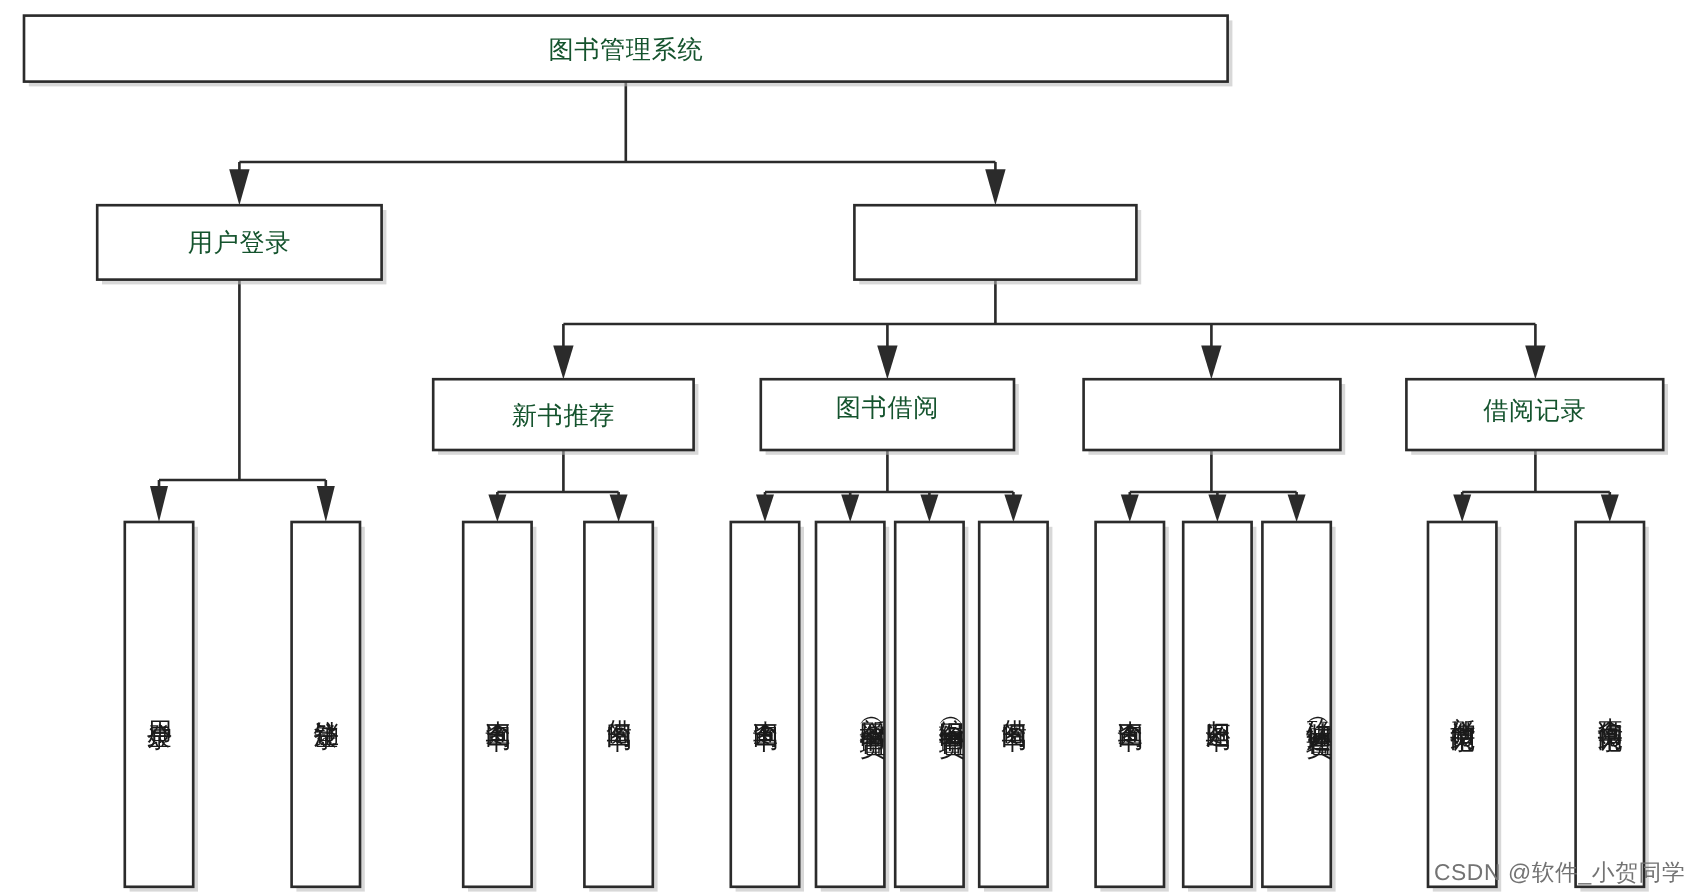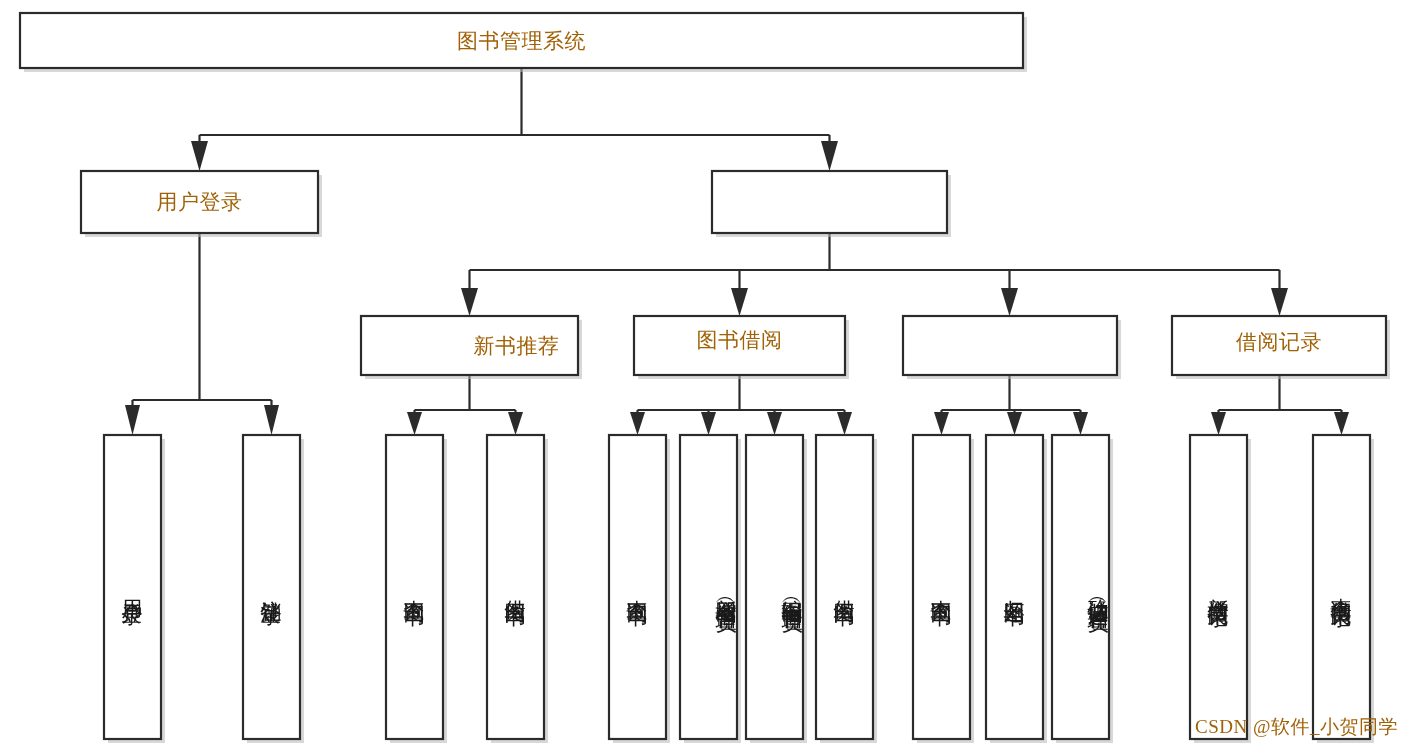--- a/index.html
+++ b/index.html
@@ -47,21 +47,21 @@
     fill: #2b2b2b;
     stroke: none;
   }
   .node-label-h {
     position: absolute;
     display: flex;
     align-items: center;
     justify-content: center;
     font-family: "Liberation Sans", "DejaVu Sans", sans-serif;
     font-size: 21px;
-    color: #a16207;
+    color: #14532d;
     letter-spacing: 0.5px;
     white-space: nowrap;
     pointer-events: none;
   }
   .node-label-v {
     position: absolute;
     display: flex;
     align-items: flex-start;
     justify-content: center;
     font-family: "Liberation Sans", "DejaVu Sans", sans-serif;
@@ -71,23 +71,23 @@
     text-orientation: upright;
     letter-spacing: 2px;
     line-height: 1;
     pointer-events: none;
   }
   .node-label-v.centered {
     align-items: center;
   }
   .watermark {
     position: absolute;
-    font-family: Liberation Serif, serif;
+    font-family: Liberation Sans, sans-serif;
     font-size: 19px;
-    color: #a16207;
+    color: #737373;
     white-space: nowrap;
     letter-spacing: 0.5px;
   }
 </style>
 </head>
 <body>
 
 <div id="diagram-root">
 
   <svg class="canvas" viewBox="0 0 1405 747">
@@ -211,21 +211,21 @@
 
       <rect class="node-shadow" x="1317" y="439" width="57" height="304"></rect>
       <rect class="node-rect" x="1313" y="435" width="57" height="304"></rect>
     </g>
   </svg>
 
   <div class="node-label-h" style="left:20px; top:13px; width:1003px; height:55px;">图书管理系统</div>
 
   <div class="node-label-h" style="left:81px; top:171px; width:237px; height:62px;">用户登录</div>
 
-  <div class="node-label-h" style="left:361px; top:316px; width:217px; height:59px;padding-left:47px;">新书推荐</div>
+  <div class="node-label-h" style="left:361px; top:316px; width:217px; height:59px;">新书推荐</div>
   <div class="node-label-h" style="left:634px; top:316px; width:211px; height:48px;">图书借阅</div>
   <div class="node-label-h" style="left:1172px; top:316px; width:214px; height:51px;">借阅记录</div>
 
   <div class="node-label-v centered" style="left:104px; top:435px; width:57px; height:304px;">用户登录</div>
   <div class="node-label-v centered" style="left:243px; top:435px; width:57px; height:304px;">注销登录</div>
   <div class="node-label-v centered" style="left:386px; top:435px; width:57px; height:304px;">查询图书</div>
   <div class="node-label-v centered" style="left:487px; top:435px; width:57px; height:304px;">借阅图书</div>
   <div class="node-label-v centered" style="left:609px; top:435px; width:57px; height:304px;">查询图书</div>
   <div class="node-label-v" style="left:680px; top:443px; width:57px; height:296px;">新增图书（管理员）</div>
   <div class="node-label-v" style="left:746px; top:443px; width:57px; height:296px;">编辑图书（管理员）</div>

